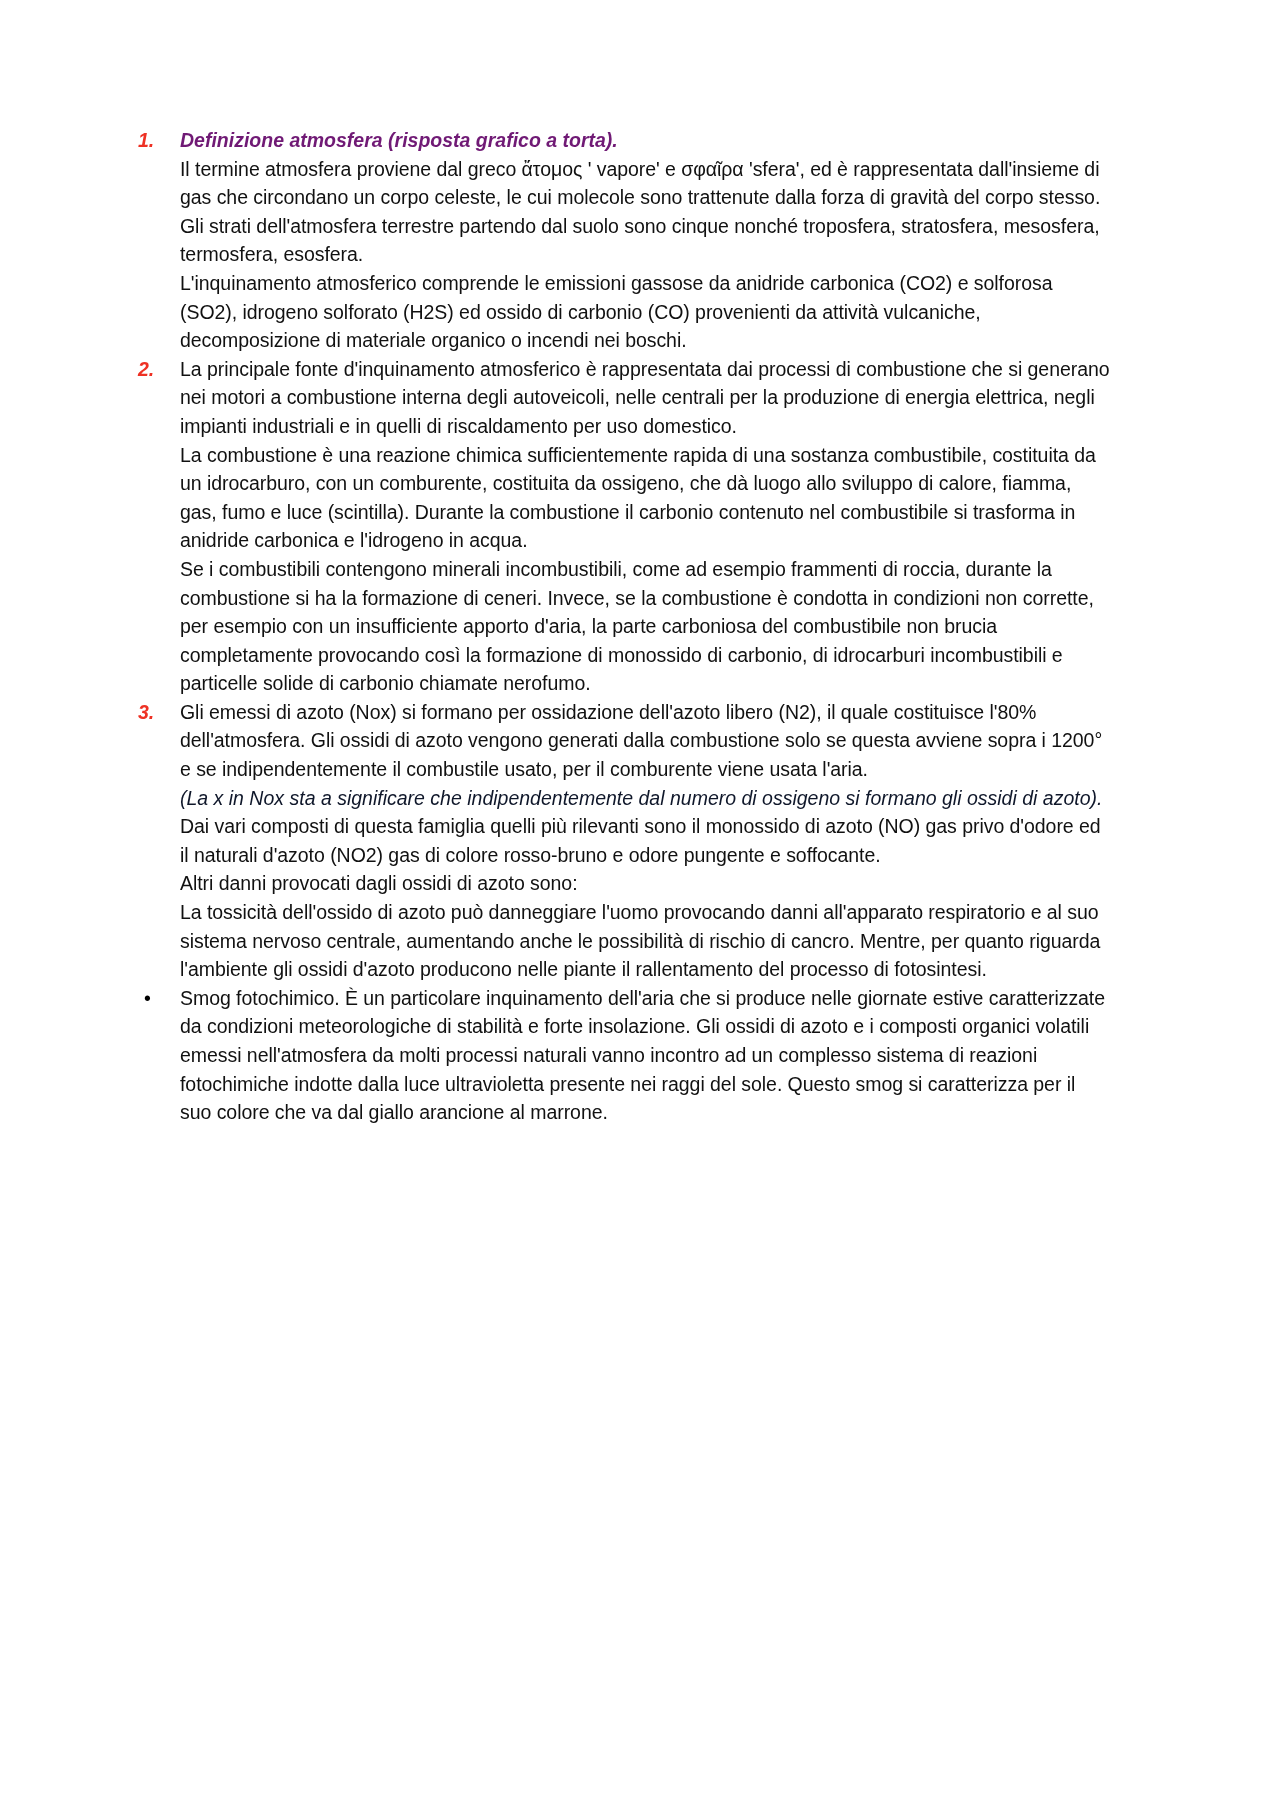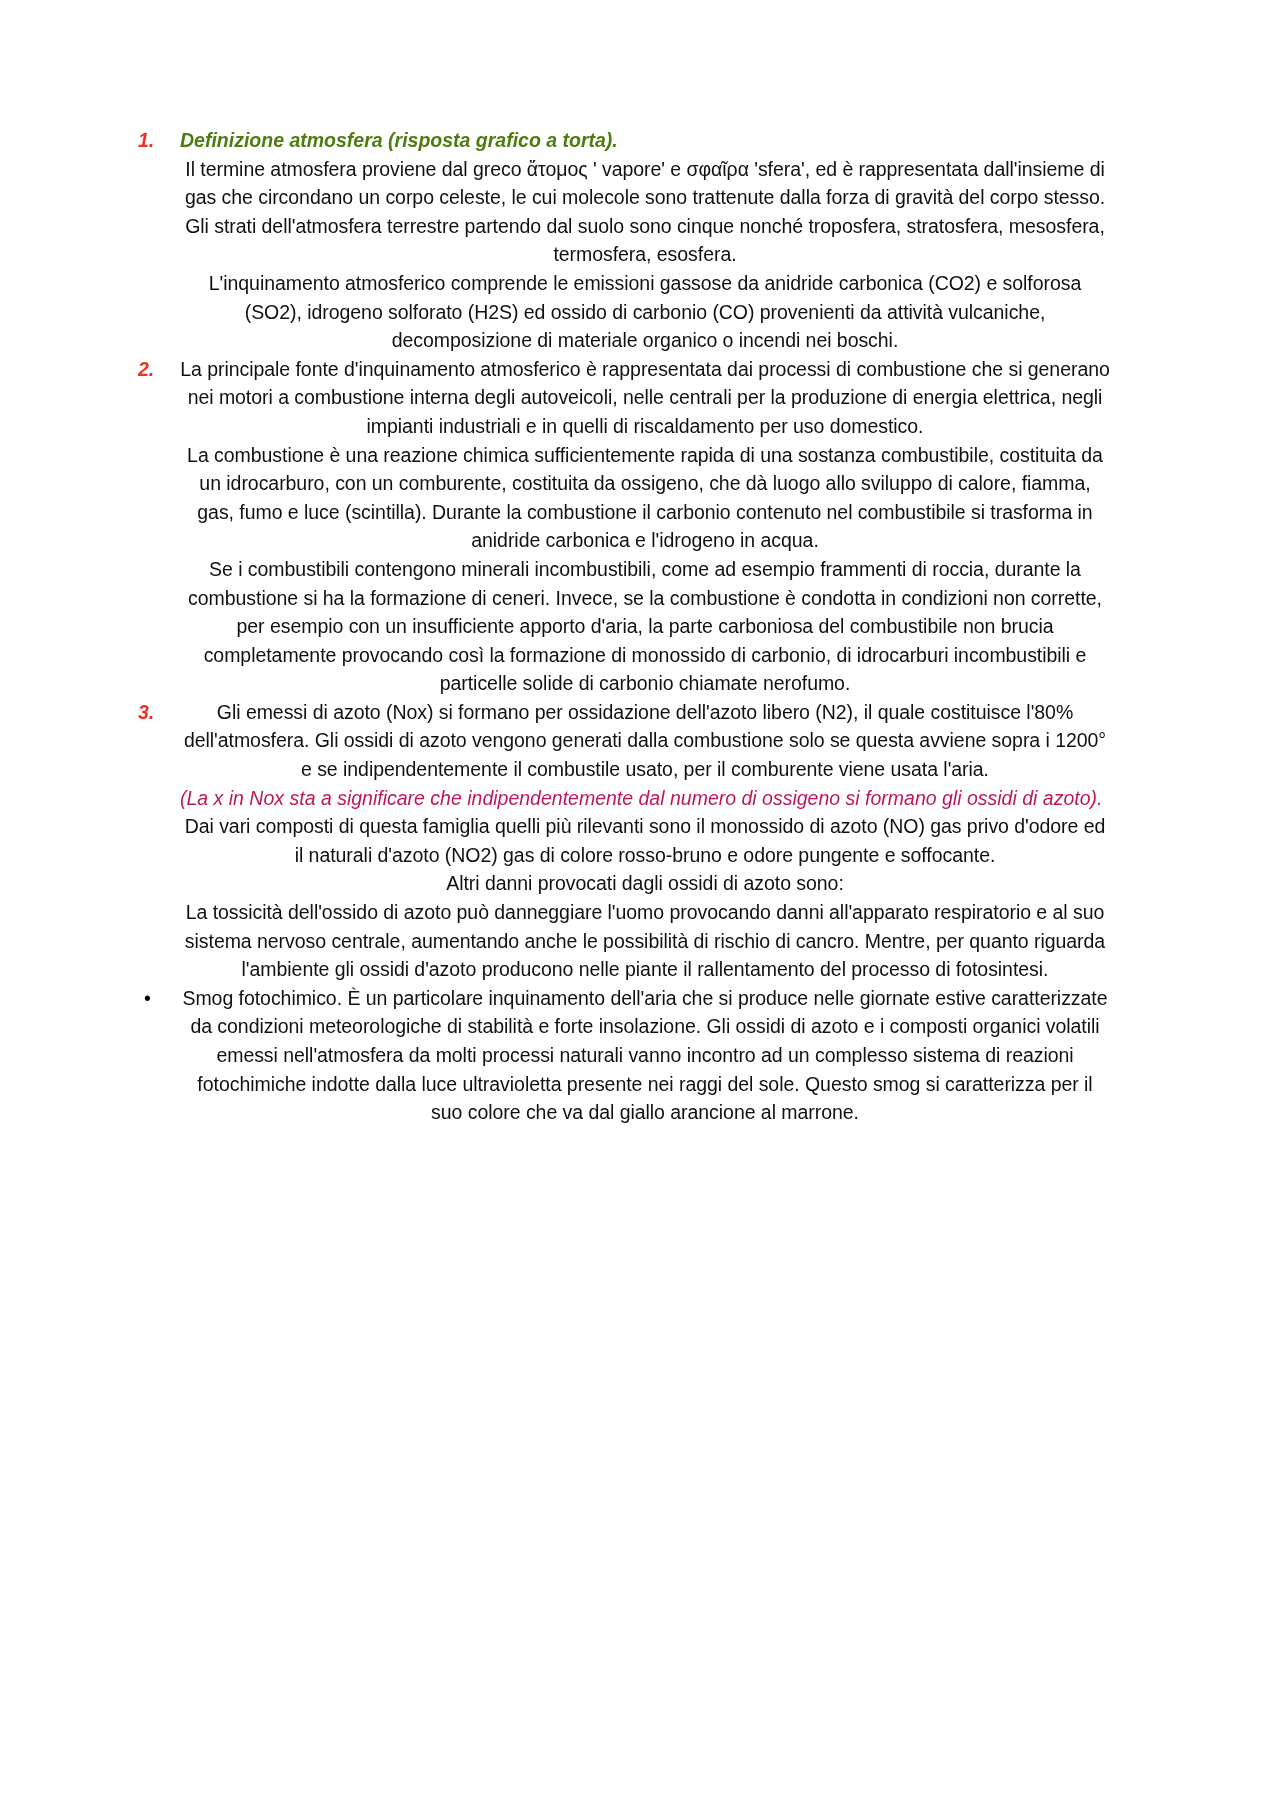--- a/index.html
+++ b/index.html
@@ -39,40 +39,40 @@
     top: 0;
     width: 34px;
     text-align: left;
     color: #ee3124;
     font-style: italic;
     font-weight: bold;
     font-size: 19.5px;
     line-height: 28.6px;
   }
   .heading-red {
-    color: #4d7c0f;
+    color: #701a75;
     font-style: italic;
     font-weight: bold;
     font-size: 19.5px;
     line-height: 28.6px;
     margin: 0;
   }
   p.body-line {
     margin: 0;
     font-size: 19.5px;
     line-height: 28.6px;
     color: #111111;
-    text-align: center;
+    text-align: left;
     letter-spacing: -0.05px;
   }
   p.blue-note {
     margin: 0;
     font-size: 19.5px;
     line-height: 28.6px;
-    color: #be185d;
+    color: #0f172a;
     font-style: italic;
   }
   .u {
     text-underline-offset: 2px;
   }
   .bullet-item {
     position: relative;
     padding-left: 44px;
     margin: 0;
   }

